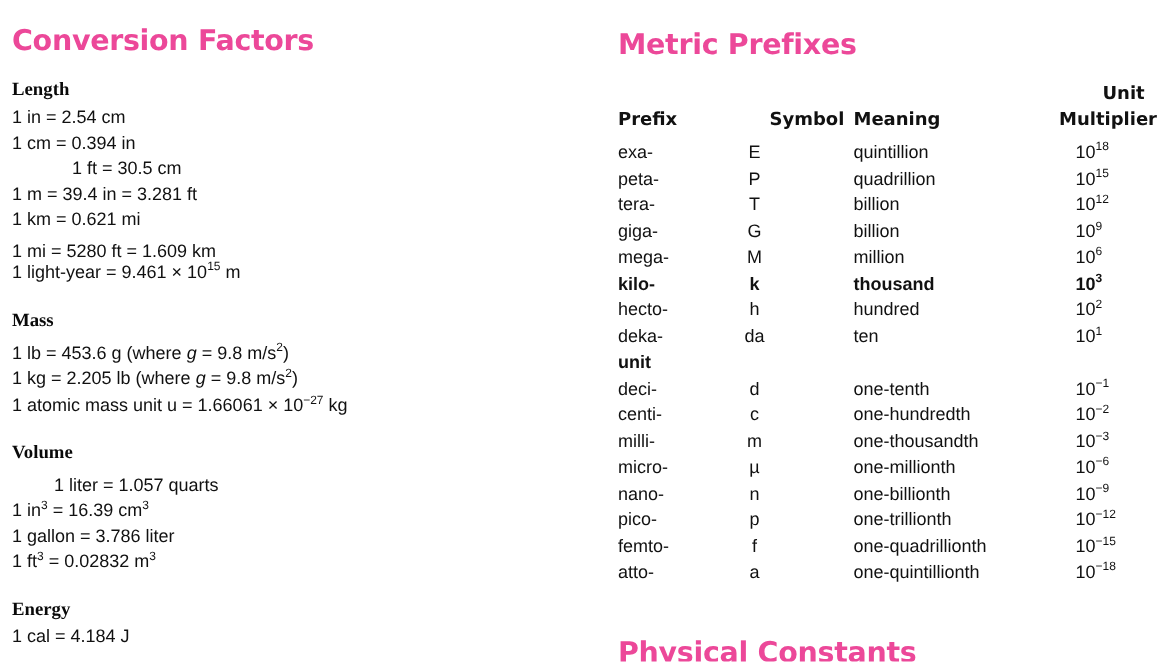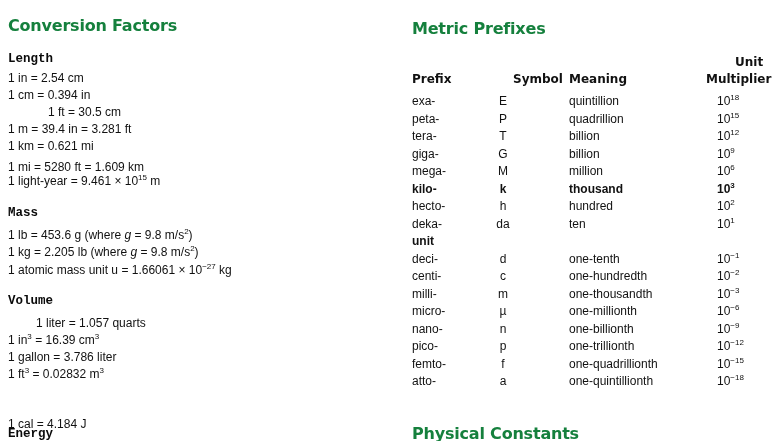--- a/index.html
+++ b/index.html
@@ -1,20 +1,20 @@
 <!DOCTYPE html>
 <html><head>
 <meta charset="utf-8">
 <style>
   html, body { margin: 0; padding: 0; background: #ffffff; }
   body { width: 784px; height: 441px; overflow: hidden; position: relative;
          font-family: "Liberation Sans", sans-serif; color: #111111; }
   .title { position: absolute; font-family: "DejaVu Sans", sans-serif; font-weight: bold;
-           font-size: 16px; letter-spacing: -0.2px; color: #15803d; white-space: nowrap; text-align: center; }
-  .heading { position: absolute; font-family: Liberation Mono, monospace; font-weight: bold;
+           font-size: 19px; letter-spacing: -0.2px; color: #ec4899; white-space: nowrap; text-align: center; }
+  .heading { position: absolute; font-family: Liberation Serif, serif; font-weight: bold;
              font-size: 12.5px; color: #0a0a0a; white-space: nowrap; }
   .line { position: absolute; font-size: 12px; white-space: nowrap; line-height: 14px; }
   sup { font-size: 8px; line-height: 0; vertical-align: 5px; }
   i.var { font-style: italic; }
 
   .tbl-head { position: absolute; font-family: "DejaVu Sans", sans-serif; font-weight: bold;
               font-size: 12px; white-space: nowrap; line-height: 14px; }
   .row { position: absolute; left: 412px; width: 372px; height: 17px; font-size: 12px; line-height: 14px; }
   .row span { position: absolute; top: 0; white-space: nowrap; }
   .c-prefix { left: 0; }
@@ -41,21 +41,21 @@
 <div class="line sup-line" style="left:8px; top:228px;">1 lb = 453.6 g (where <i class="var">g</i> = 9.8 m/s<sup>2</sup>)</div>
 <div class="line sup-line" style="left:8px; top:245px;">1 kg = 2.205 lb (where <i class="var">g</i> = 9.8 m/s<sup>2</sup>)</div>
 <div class="line sup-line" style="left:8px; top:263px;">1 atomic mass unit u = 1.66061 × 10<sup>−27</sup> kg</div>
 
 <div class="heading" style="left:8px; top:294px;">Volume</div>
 <div class="line" style="left:8px; top:316px;margin-left:28px;">1 liter = 1.057 quarts</div>
 <div class="line sup-line" style="left:8px; top:333px;">1 in<sup>3</sup> = 16.39 cm<sup>3</sup></div>
 <div class="line" style="left:8px; top:350px;text-align:right;">1 gallon = 3.786 liter</div>
 <div class="line sup-line" style="left:8px; top:367px;">1 ft<sup>3</sup> = 0.02832 m<sup>3</sup></div>
 
-<div class="heading" style="left:8px; top:399px;margin-top:28px;">Energy</div>
+<div class="heading" style="left:8px; top:399px;">Energy</div>
 <div class="line" style="left:8px; top:417px;">1 cal = 4.184 J</div>
 
 <div class="title" style="left:412px; top:19px;">Metric Prefixes</div>
 
 <div class="tbl-head" style="left:735px; top:55px;">Unit</div>
 <div class="tbl-head" style="left:412px; top:72px;">Prefix</div>
 <div class="tbl-head" style="left:487px; top:72px;margin-left:26px;">Symbol</div>
 <div class="tbl-head" style="left:569px; top:72px;">Meaning</div>
 <div class="tbl-head" style="left:706px; top:72px;">Multiplier</div>
 

